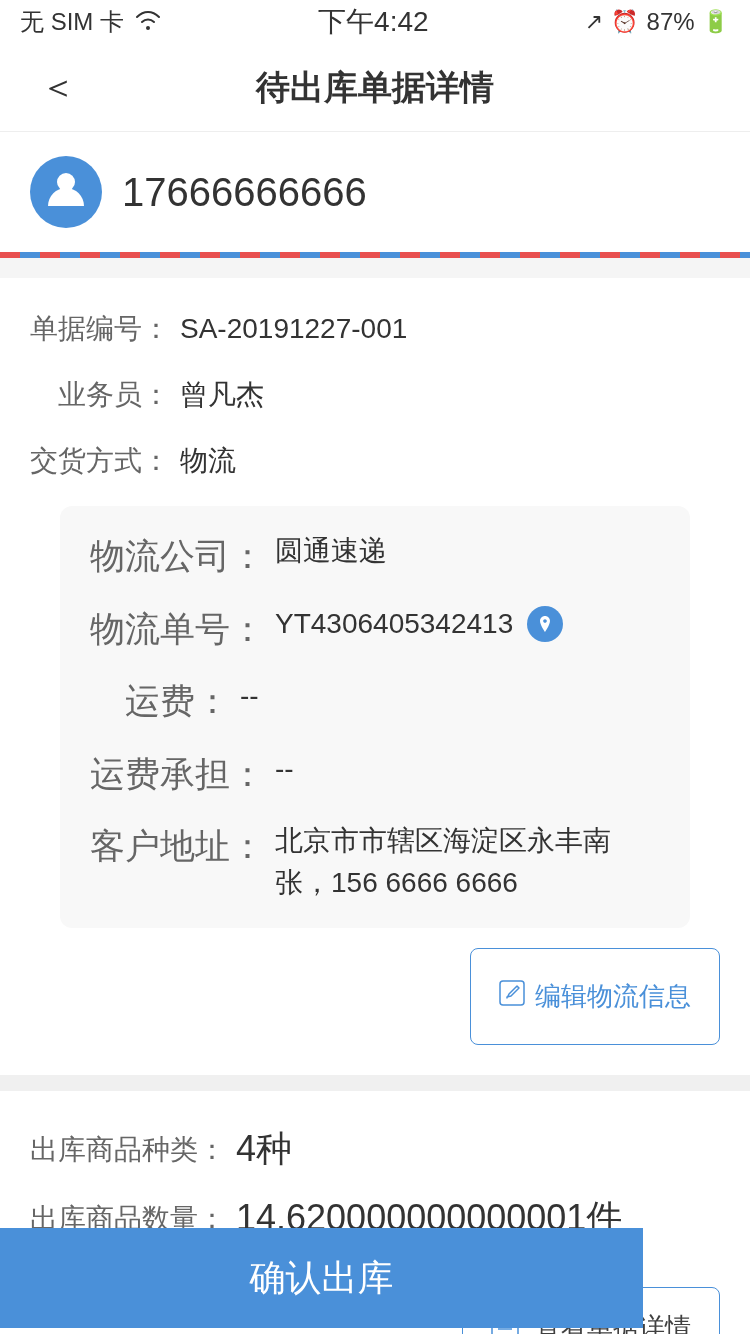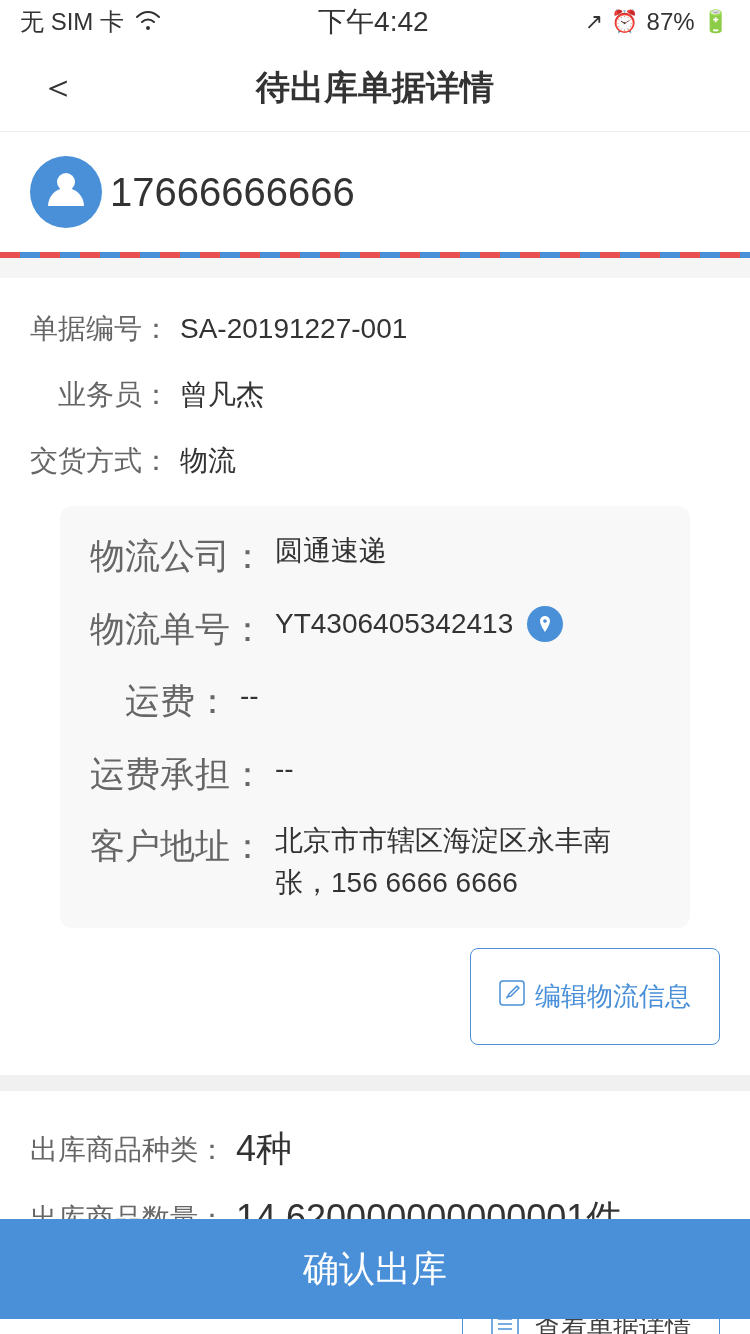--- a/index.html
+++ b/index.html
@@ -55,21 +55,21 @@
       font-weight: 600;
       color: #333;
     }
 
     
     .customer-header {
       background: #fff;
       padding: 24px 30px;
       display: flex;
       align-items: center;
-      gap: 8px;
+      gap: 20px;
     }
     .avatar {
       width: 72px;
       height: 72px;
       border-radius: 50%;
       background: #4A90D9;
       display: flex;
       align-items: center;
       justify-content: center;
     }
@@ -239,23 +239,23 @@
 
     
     .empty-space {
       height: 180px;
       background: #f5f5f5;
     }
 
     
     .confirm-btn-wrap {
       position: fixed;
-      bottom: 15px;
+      bottom: 6px;
       left: 0;
-      width: 750px;
+      width: 643px;
       background: #4A90D9;
       padding: 0;
     }
     .confirm-btn {
       width: 100%;
       height: 100px;
       background: #4A90D9;
       color: #fff;
       font-size: 36px;
       font-weight: 500;

